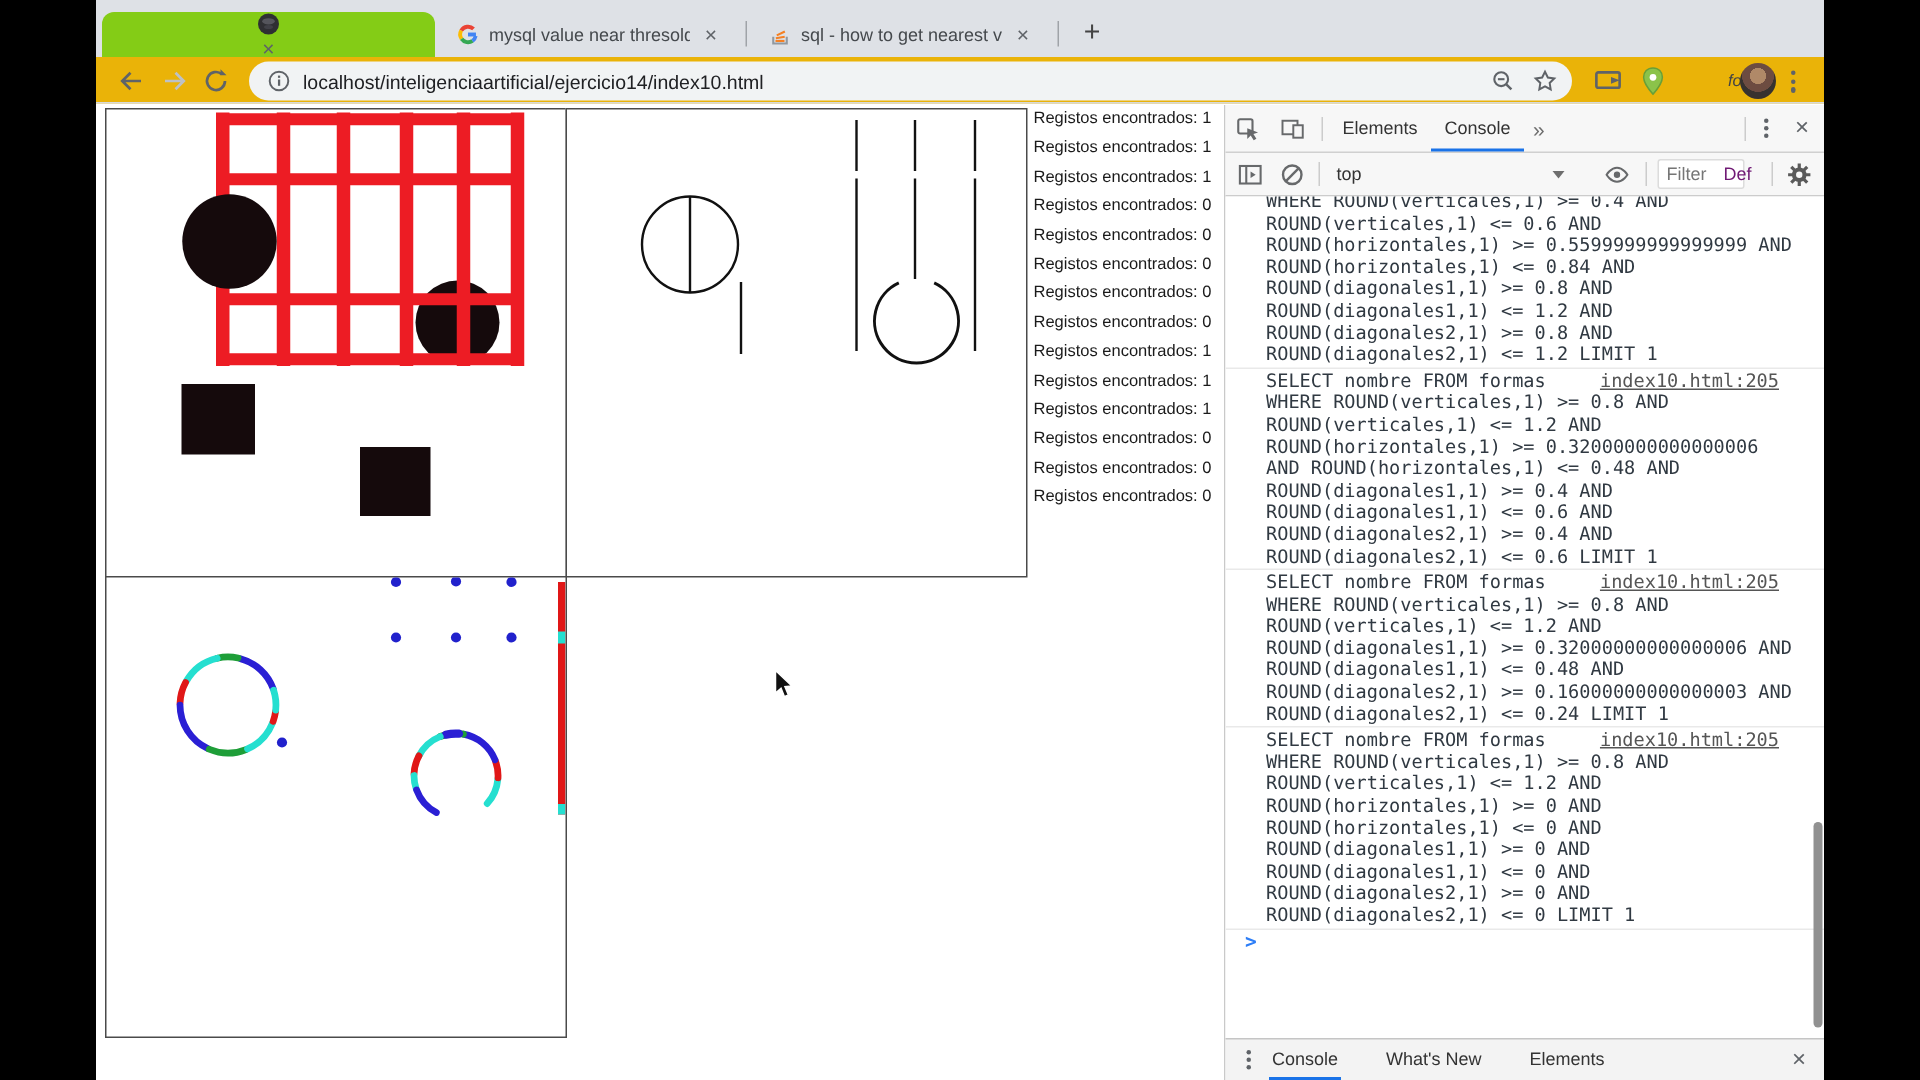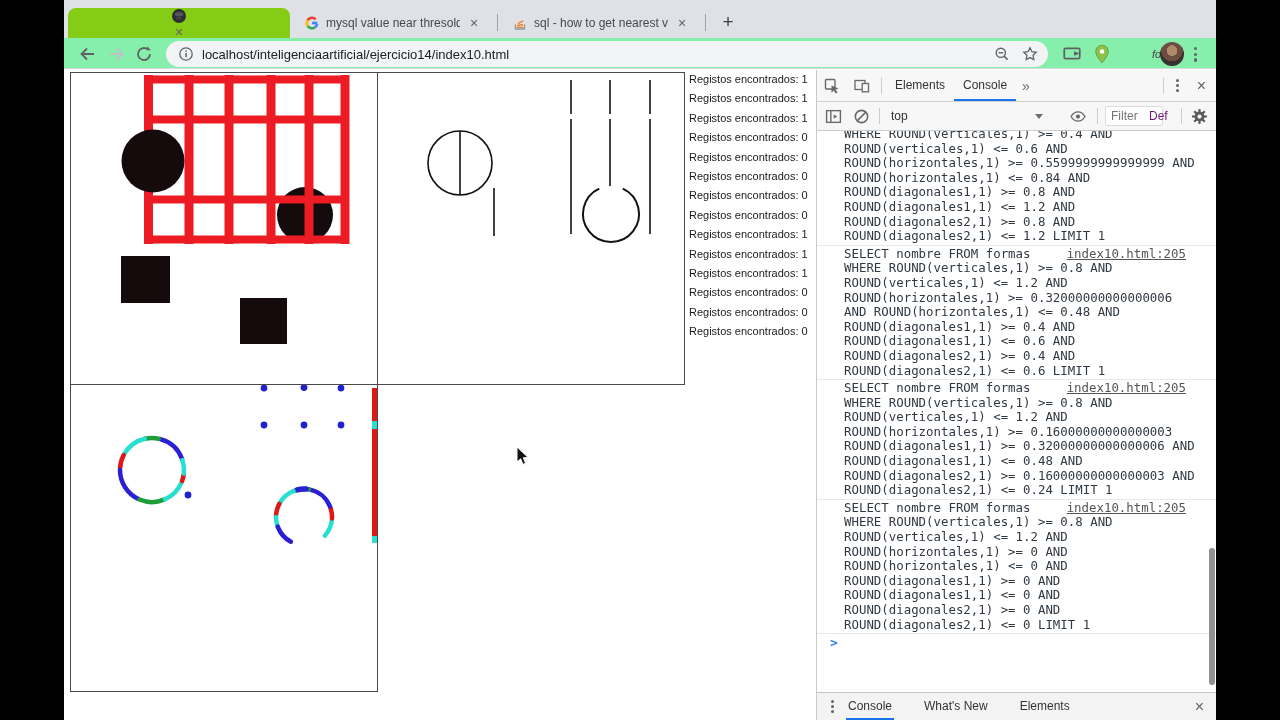--- a/index.html
+++ b/index.html
@@ -12,21 +12,21 @@
   .tabstrip { position:absolute; left:0; top:0; width:1152px; height:38px; background:#dee1e6; }
   .tab { position:absolute; top:8px; height:30px; display:flex; align-items:center; padding:0 8px; font-size:12px; color:#45494d; }
   .tab.active { background:#84cc16; border-radius:8px 8px 0 0; color:#202124;flex-direction:column; }
   .tab .title { flex:1; overflow:hidden; white-space:nowrap; margin:0 6px; }
   .tab .fav { width:16px; height:16px; flex:0 0 16px; }
   .tab-close { font-size:14px; color:#5f6368; width:16px; text-align:center; line-height:16px; }
   .tab-div { position:absolute; top:14px; width:1px; height:17px; background:#9fa3a8; }
   .newtab { position:absolute; top:9px; width:28px; height:28px; text-align:center; line-height:26px; font-size:19px; color:#444; }
 
   
-  .toolbar { position:absolute; left:0; top:38px; width:1152px; height:31px; background:#86efac; border-bottom:1px solid #d6d9dc; }
+  .toolbar { position:absolute; left:0; top:38px; width:1152px; height:31px; background:#eab308; border-bottom:1px solid #d6d9dc; }
   .navic { position:absolute; top:6px; width:20px; height:20px; }
   .omnibox { position:absolute; left:102px; top:3px; width:882px; height:26px; background:#f1f3f4; border-radius:13px; display:flex; align-items:center; }
   .omni-url { font-size:13px; color:#202124; margin-left:8px; white-space:nowrap; }
   .obicon { width:16px; height:16px; flex:0 0 16px; }
   .ext { position:absolute; top:6px; }
   .font-ext { font-size:11px; color:#444; top:10px; }
   .avatar { width:24px; height:24px; border-radius:50%;
     background: radial-gradient(circle at 50% 36%, #b08968 0 27%, #6d4c41 28% 54%, #37322f 55%); }
   .menu-dots { display:flex; flex-direction:column; gap:2.5px; align-items:center; padding-top:3px; }
   .menu-dots i { width:3.2px; height:3.2px; border-radius:50%; background:#5f6368; }
@@ -359,21 +359,20 @@
               <div class="cline">AND ROUND(horizontales,1) &lt;= 0.48 AND</div>
               <div class="cline">ROUND(diagonales1,1) &gt;= 0.4 AND</div>
               <div class="cline">ROUND(diagonales1,1) &lt;= 0.6 AND</div>
               <div class="cline">ROUND(diagonales2,1) &gt;= 0.4 AND</div>
               <div class="cline">ROUND(diagonales2,1) &lt;= 0.6 LIMIT 1</div>
             </div>
             <div class="msg">
               <div class="cline">SELECT nombre FROM formas<span class="srclink">index10.html:205</span></div>
               <div class="cline">WHERE ROUND(verticales,1) &gt;= 0.8 AND</div>
               <div class="cline">ROUND(verticales,1) &lt;= 1.2 AND</div>
-              <div class="cline">ROUND(horizontales,1) &gt;= 0.16000000000000003</div>
               <div class="cline">ROUND(diagonales1,1) &gt;= 0.32000000000000006 AND</div>
               <div class="cline">ROUND(diagonales1,1) &lt;= 0.48 AND</div>
               <div class="cline">ROUND(diagonales2,1) &gt;= 0.16000000000000003 AND</div>
               <div class="cline">ROUND(diagonales2,1) &lt;= 0.24 LIMIT 1</div>
             </div>
             <div class="msg">
               <div class="cline">SELECT nombre FROM formas<span class="srclink">index10.html:205</span></div>
               <div class="cline">WHERE ROUND(verticales,1) &gt;= 0.8 AND</div>
               <div class="cline">ROUND(verticales,1) &lt;= 1.2 AND</div>
               <div class="cline">ROUND(horizontales,1) &gt;= 0 AND</div>

